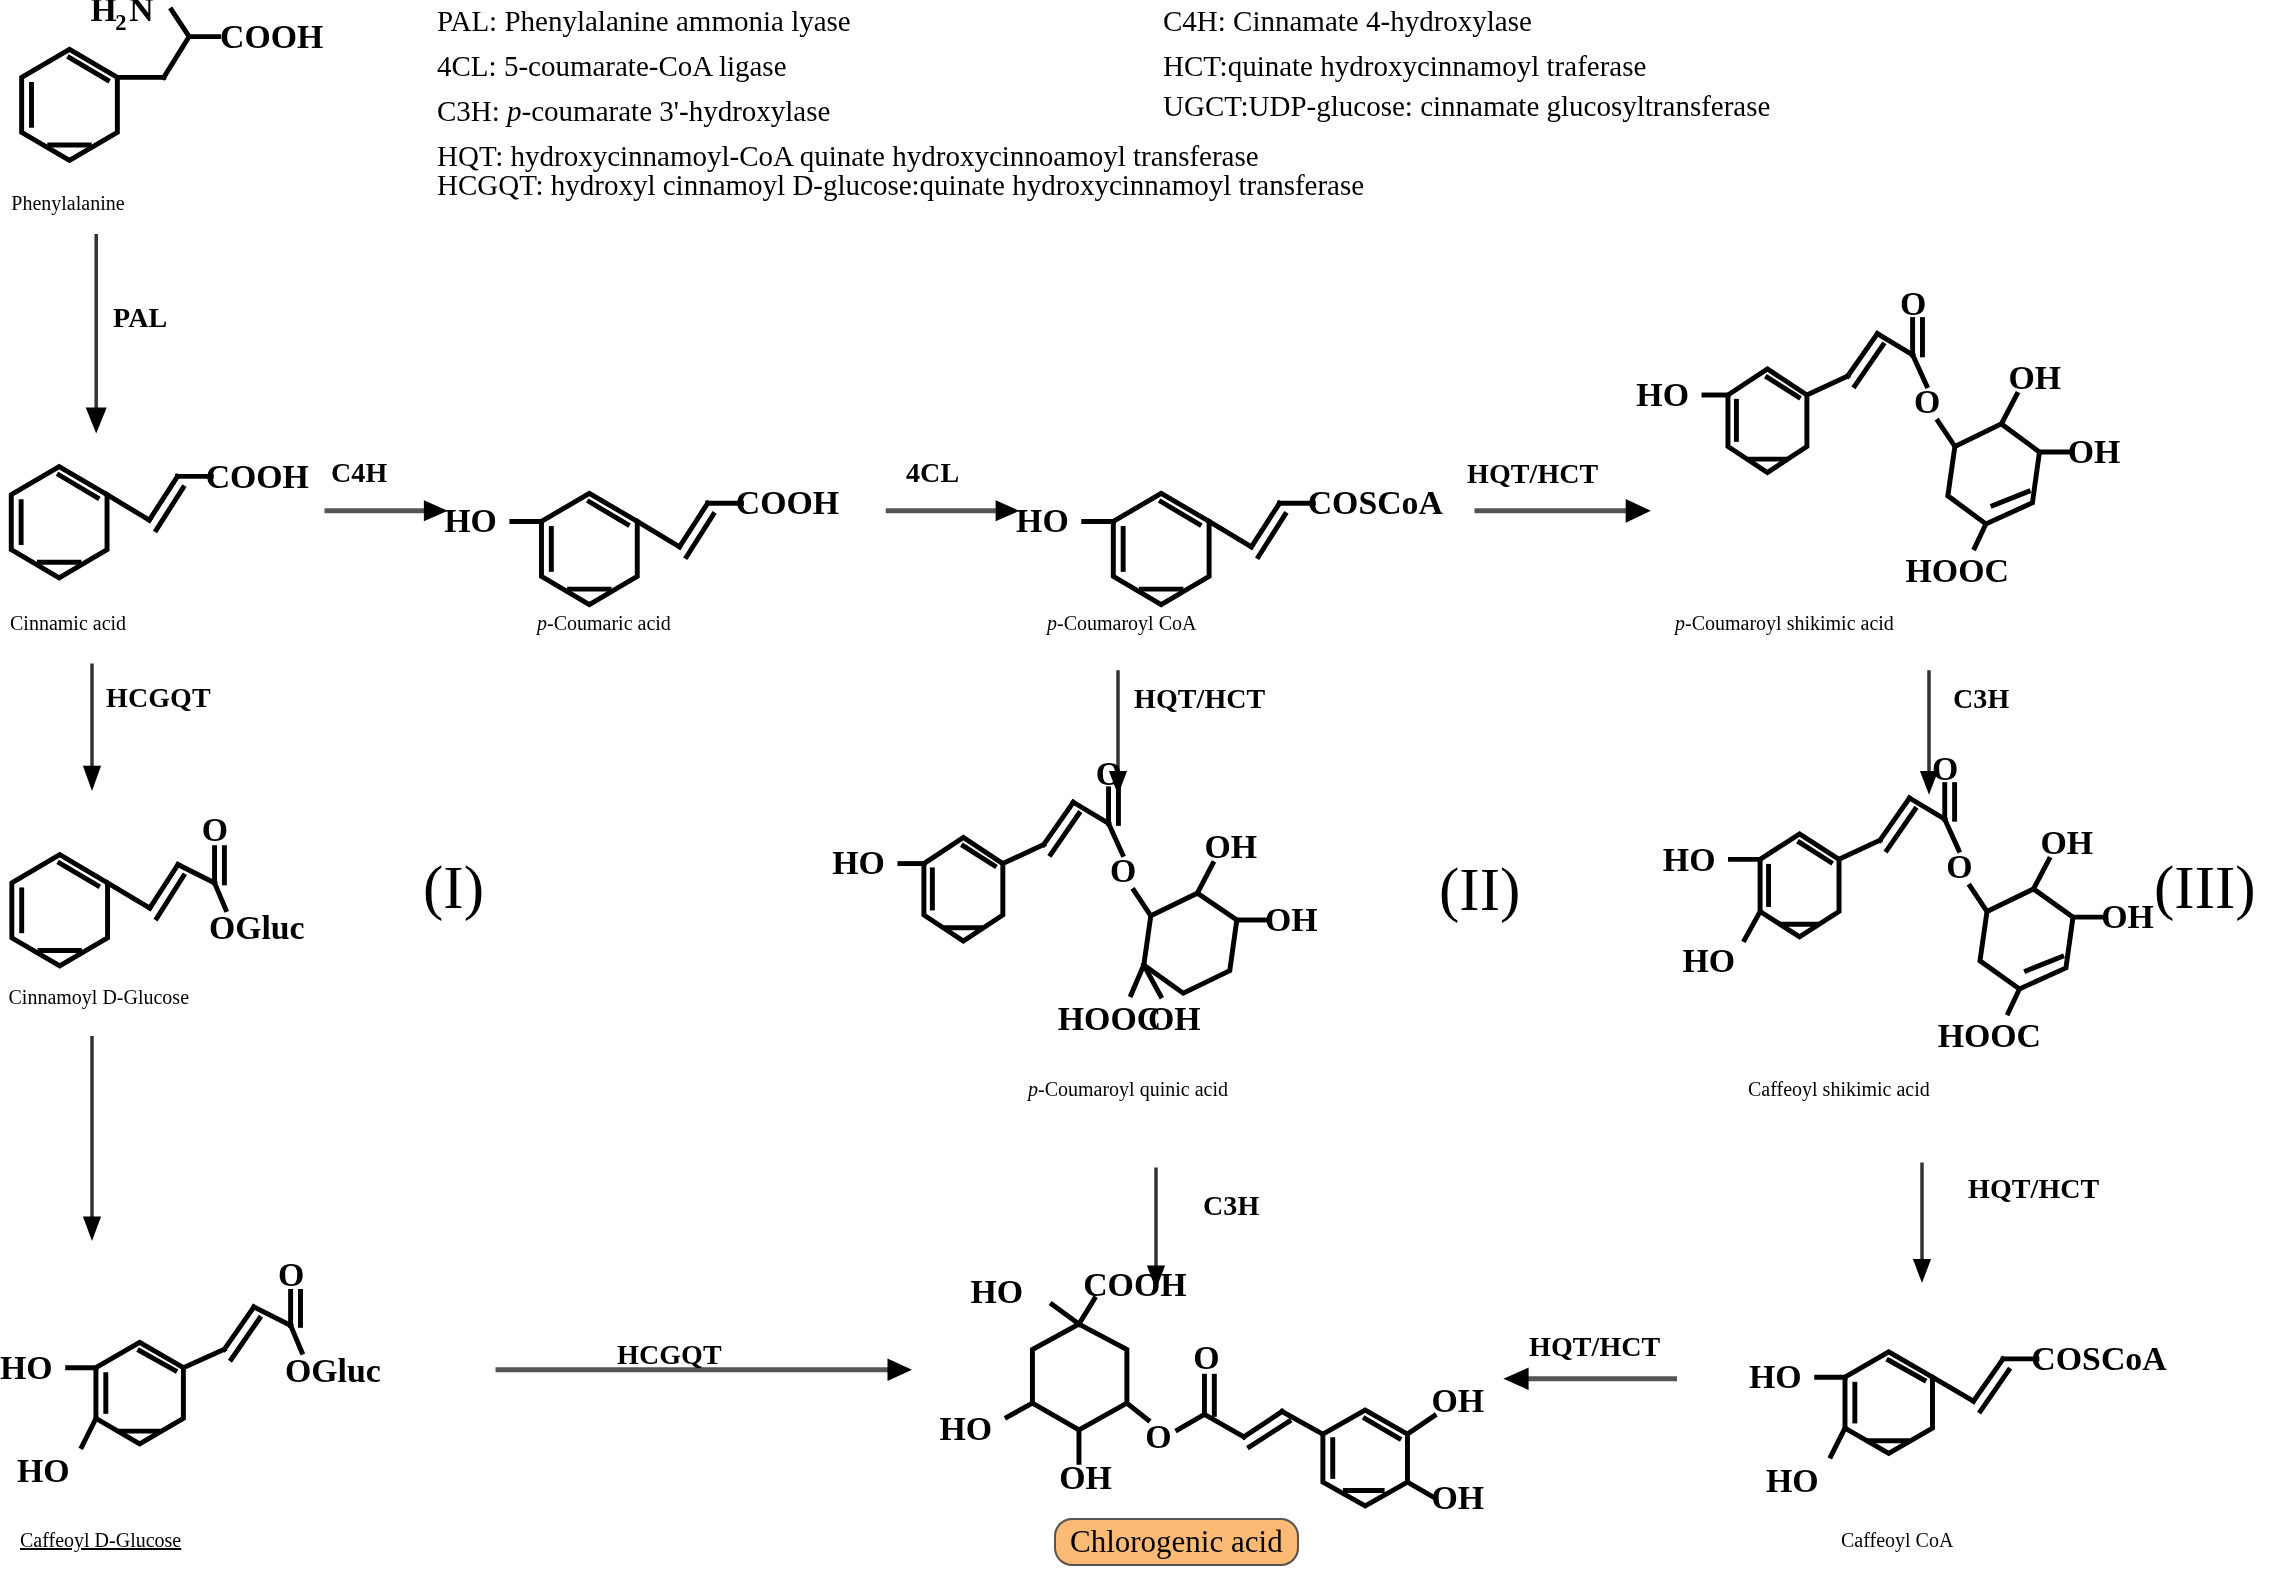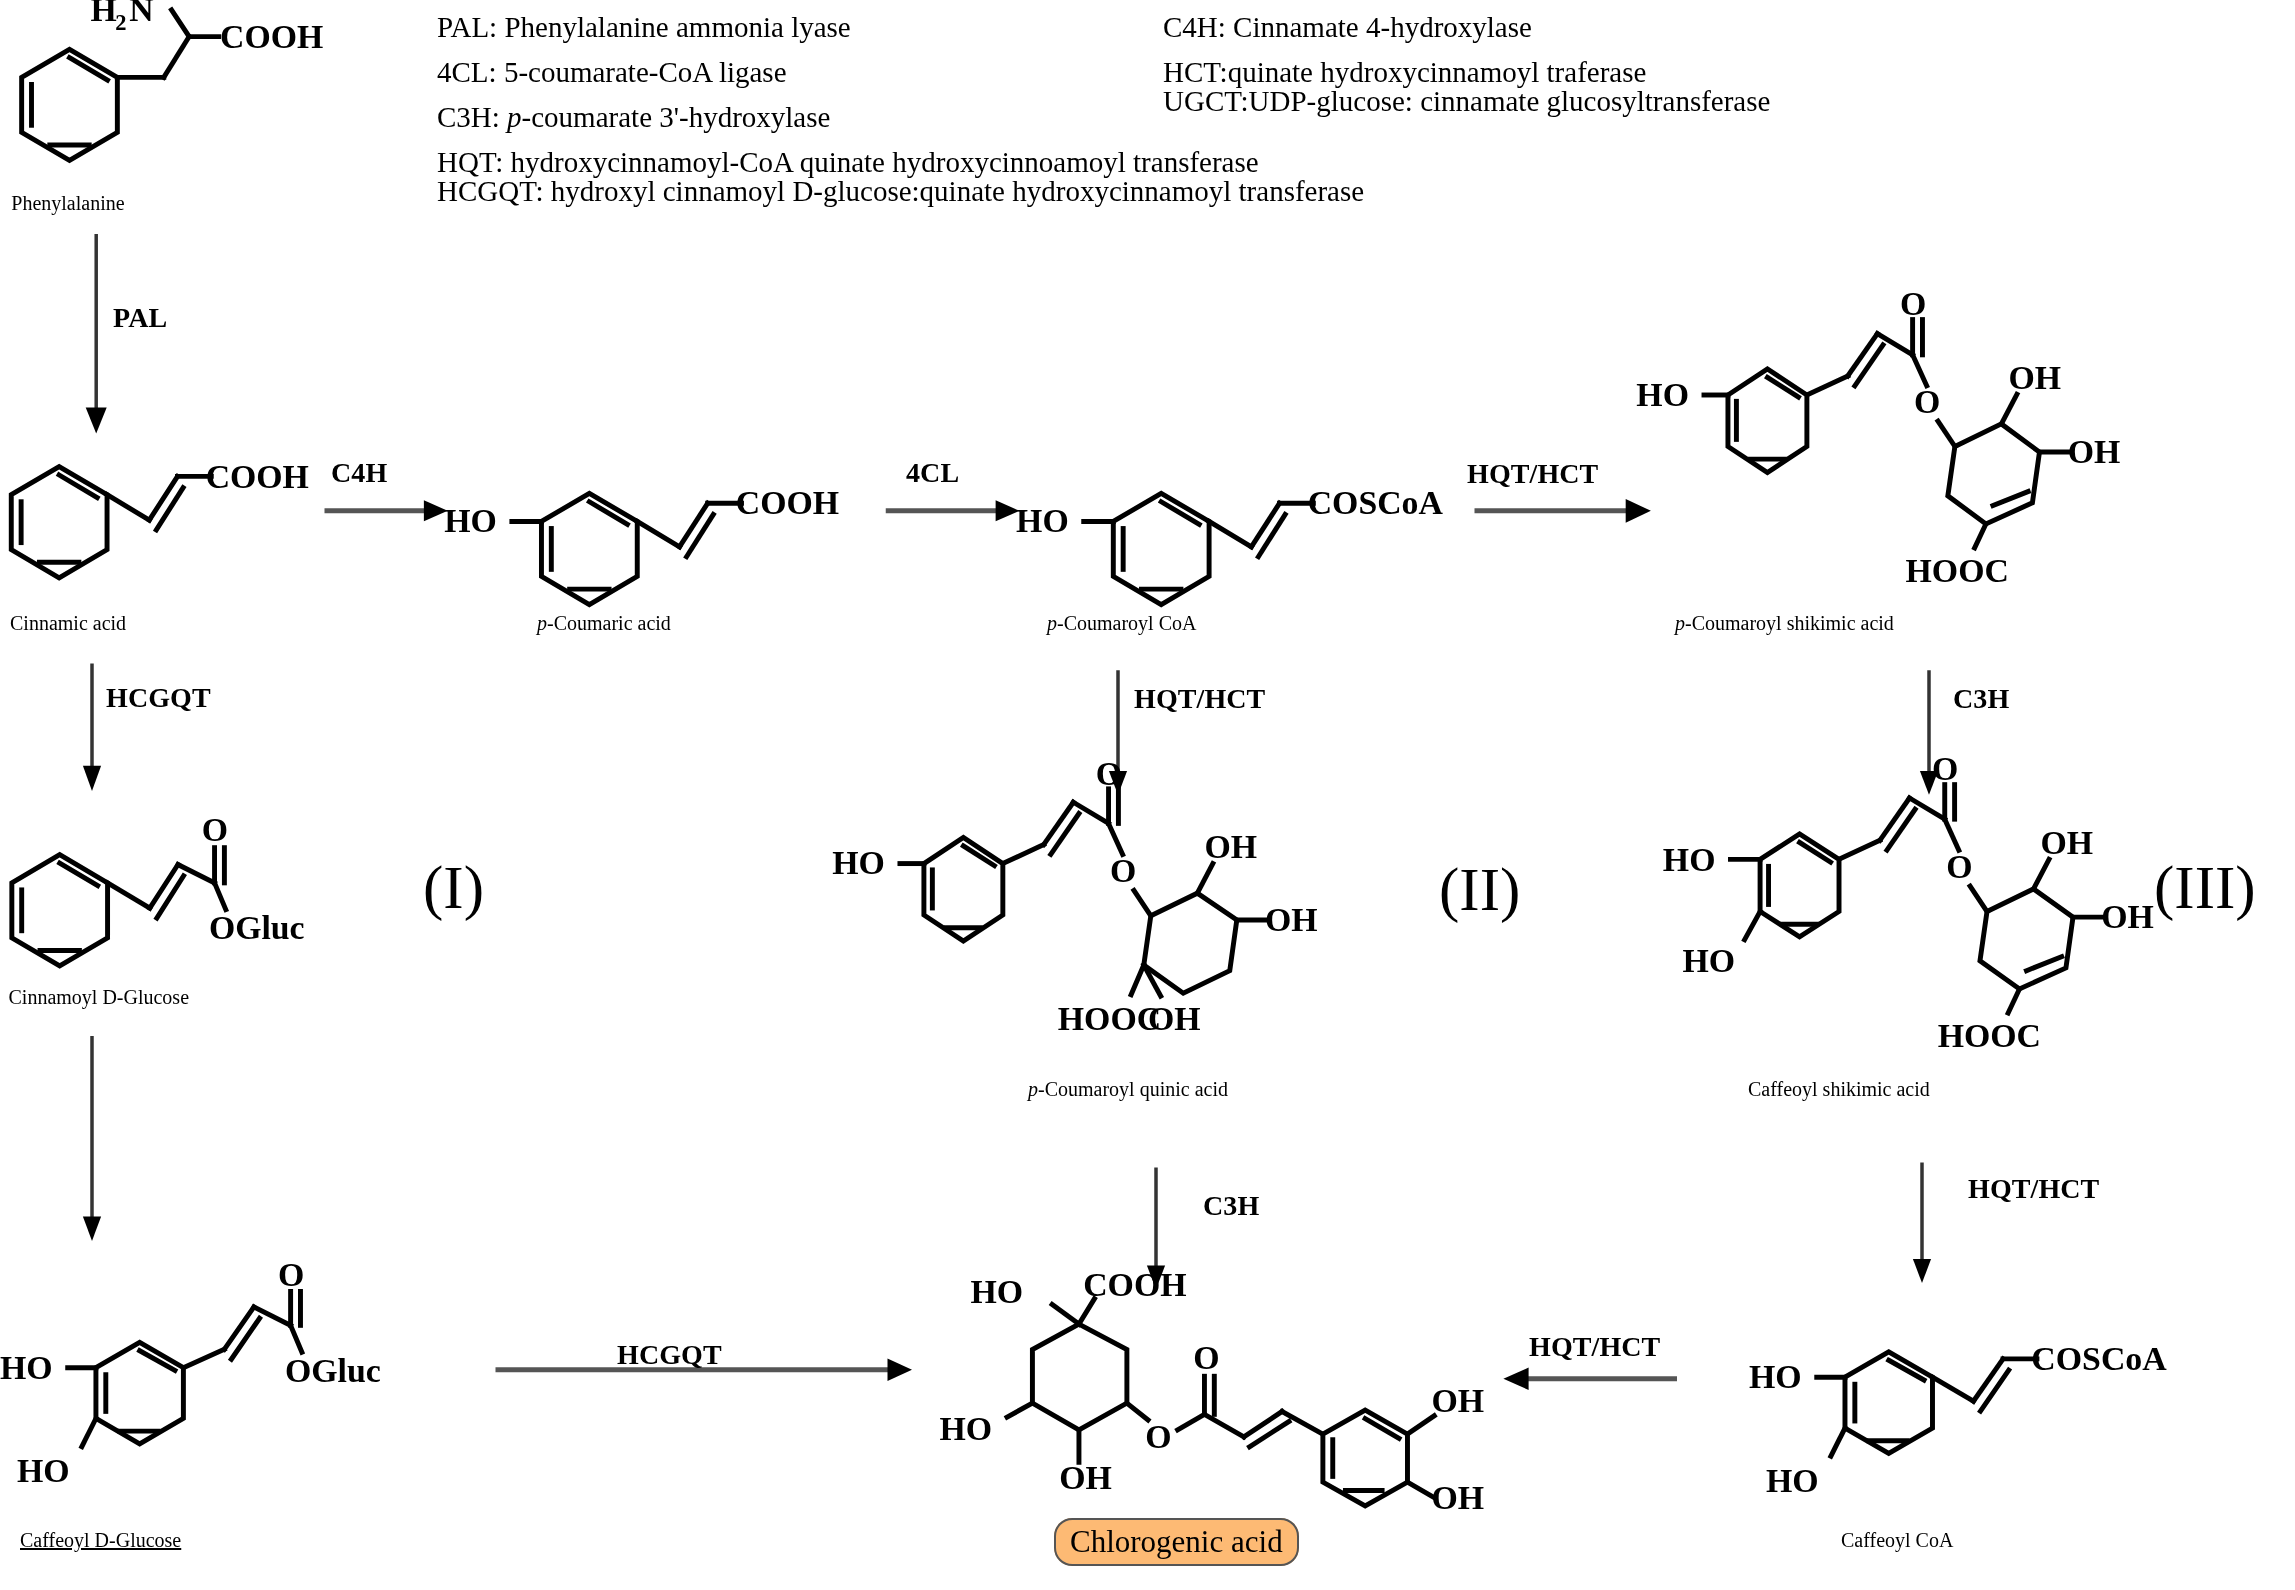--- a/index.html
+++ b/index.html
@@ -23,38 +23,38 @@
   .bond{stroke:#000;stroke-width:7;fill:none;stroke-linecap:square;}
   .atom{font-family:"Liberation Serif","DejaVu Serif",serif;font-size:48px;font-weight:bold;}
   .atom-sub{font-family:"Liberation Serif","DejaVu Serif",serif;font-size:32px;font-weight:bold;}
   .arrow-line{stroke:#555;stroke-width:7;fill:none;}
   .arrow-line-thin{stroke:#333;stroke-width:5;fill:none;}
   .arrow-head{fill:#000;}
 </style>
 </head>
 <body>
 
-<div class="abs" style="left:437px;top:13px;">
+<div class="abs" style="left:437px;top:7px;">
   <div style="display:flex;">
     <div style="width:726px;">
       <div class="legend" style="margin-bottom:16px;">
         <span>PAL:</span><span> Phenylalanine ammonia lyase</span>
       </div>
       <div class="legend" style="margin-bottom:16px;">
         <span>4CL:</span><span> 5-coumarate-CoA ligase</span>
       </div>
       <div class="legend" style="margin-bottom:16px;">
         <span>C3H:</span><i> p</i><span>-coumarate 3'-hydroxylase</span>
       </div>
     </div>
     <div style="width:917px;">
       <div class="legend" style="margin-bottom:16px;">
         <span>C4H:</span><span> Cinnamate 4-hydroxylase</span>
       </div>
-      <div class="legend" style="margin-bottom:0;">
+      <div class="legend" style="margin-bottom:11px;">
         <span>HCT:</span><span>quinate hydroxycinnamoyl traferase</span>
       </div>
       <div class="legend" style="">
         <span>UGCT:</span><span>UDP-glucose: cinnamate glucosyltransferase</span>
       </div>
     </div>
   </div>
   <div class="legend" style="font-family:Liberation Serif, serif;">
     <span>HQT:</span><span> hydroxycinnamoyl-CoA quinate hydroxycinnoamoyl transferase</span>
   </div>

